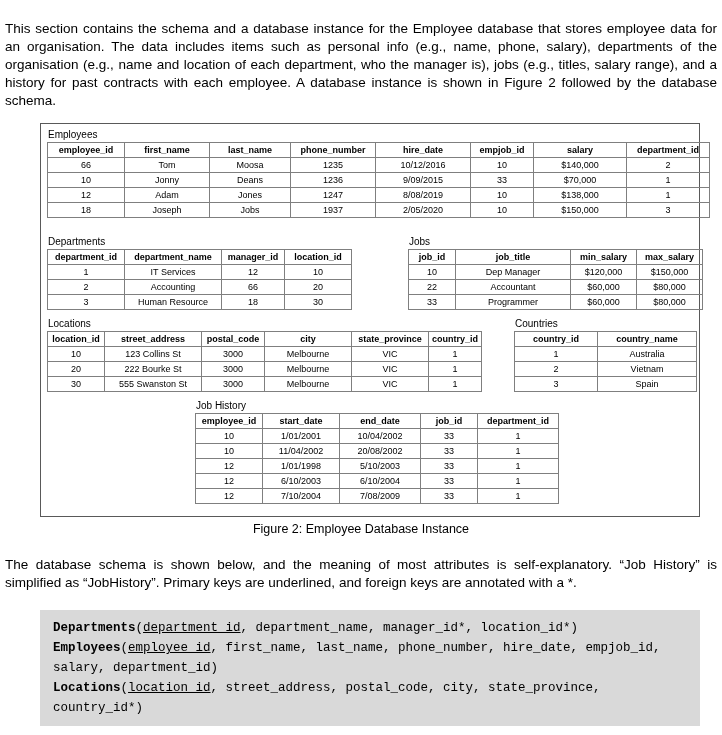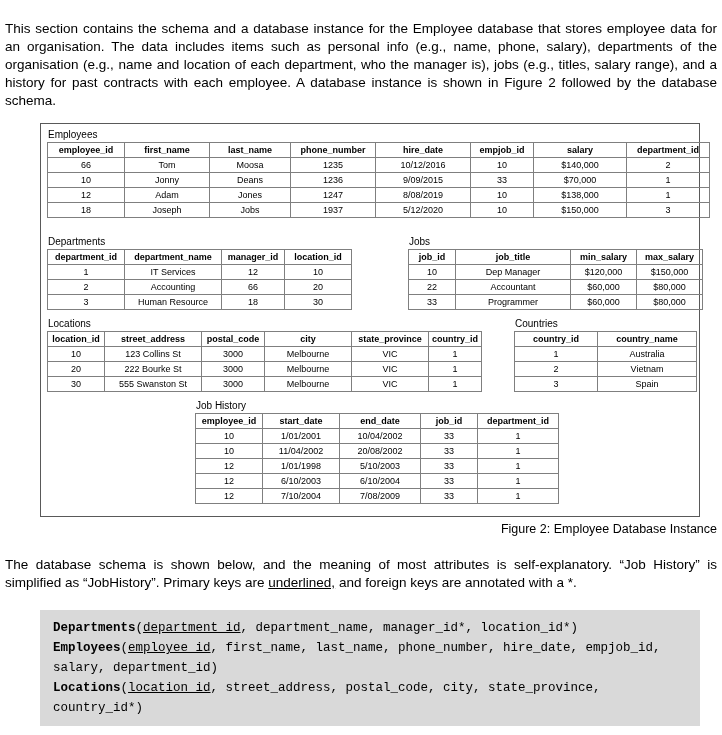--- a/index.html
+++ b/index.html
@@ -57,21 +57,21 @@
   .t-locations th:nth-child(5){width:72px}.t-locations th:nth-child(6){width:48px}
 
   .t-countries { width: 172px; }
   .t-countries th:nth-child(1){width:78px}.t-countries th:nth-child(2){width:94px}
 
   .t-jobhistory { width: 338px; }
   .t-jobhistory th:nth-child(1){width:62px}.t-jobhistory th:nth-child(2){width:72px}
   .t-jobhistory th:nth-child(3){width:76px}.t-jobhistory th:nth-child(4){width:52px}
   .t-jobhistory th:nth-child(5){width:76px}
 
-  .fig-caption { text-align: right; font-size: 12.5px; margin-top: 5px; }
+  .fig-caption { text-align: center; font-size: 12.5px; margin-top: 5px; }
 
   .schema-desc { margin-top: 20px; }
 
   .schema-block {
     margin: 18px 17px 0 35px;
     background: #d9d9d9;
     padding: 8px 13px;
     font-family: "Liberation Mono", "DejaVu Sans Mono", monospace;
     font-size: 12.5px; line-height: 20px;
   }
@@ -130,21 +130,21 @@
                 <td>8/08/2019</td>
                 <td>10</td>
                 <td>$138,000</td>
                 <td>1</td>
               </tr>
               <tr>
                 <td>18</td>
                 <td>Joseph</td>
                 <td>Jobs</td>
                 <td>1937</td>
-                <td>5/12/2020</td>
+                <td>2/05/2020</td>
                 <td>10</td>
                 <td>$150,000</td>
                 <td>3</td>
               </tr>
             </tbody>
           </table>
       </div>
     </div>
 
     <div class="fig-row row-2">
@@ -336,21 +336,21 @@
               </tr>
             </tbody>
           </table>
       </div>
     </div>
 
   </div>
 
   <div class="fig-caption">Figure 2: Employee Database Instance</div>
 
-  <p class="para schema-desc"><span>The database schema is shown below, and the meaning of most attributes is self-explanatory. “Job History” is simplified as “JobHistory”. Primary keys are </span><span style="text-decoration: underline;">underlined,</span><span> and foreign keys are annotated with a *.</span></p>
+  <p class="para schema-desc"><span>The database schema is shown below, and the meaning of most attributes is self-explanatory. “Job History” is simplified as “JobHistory”. Primary keys are </span><span style="">underlined,</span><span> and foreign keys are annotated with a *.</span></p>
 
   <div class="schema-block">
     <div class="schema-line"><span style="font-weight: bold;">Departments</span><span>(</span><span style="text-decoration: underline;">department_id</span><span>, department_name, manager_id*, location_id*)</span></div>
     <div class="schema-line"><span style="font-weight: bold;">Employees</span><span>(</span><span style="text-decoration: underline;">employee_id</span><span>, first_name, last_name, phone_number, hire_date, empjob_id, salary, department_id)</span></div>
     <div class="schema-line"><span style="font-weight: bold;">Locations</span><span>(</span><span style="text-decoration: underline;">location_id</span><span>, street_address, postal_code, city, state_province, country_id*)</span></div>
 
   </div>
 
 </div>
 

